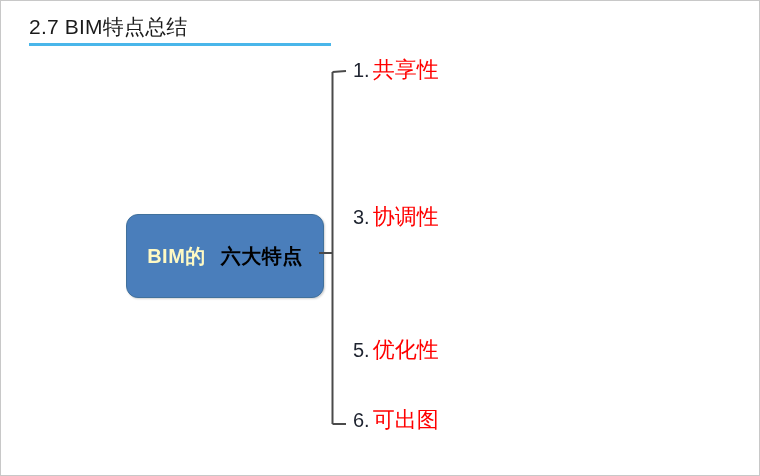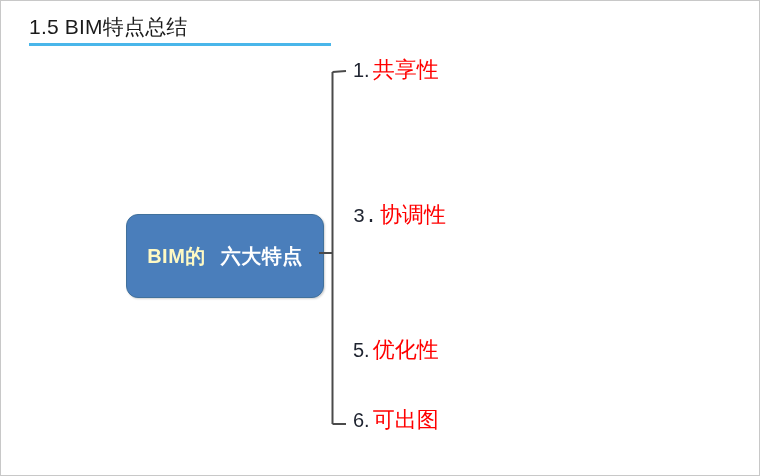--- a/index.html
+++ b/index.html
@@ -63,21 +63,21 @@
     justify-content: center;
     box-shadow: 1px 1px 2px rgba(0,0,0,0.18);
   }
   #center-box-label {
     font-size: 20px;
     font-weight: bold;
     white-space: nowrap;
     letter-spacing: 0.5px;
   }
   .lbl-black { color: #fef9c3; }
-  .lbl-red   { color: #ffffff; padding-left: 15px; }
+  .lbl-red   { color: #000000; padding-left: 15px; }
 
   
   #bracket {
     position: absolute;
     left: 300px;
     top: 60px;
     width: 60px;
     height: 380px;
   }
 
@@ -98,21 +98,21 @@
     font-size: 22px;
     margin-left: 3px;
   }
 </style>
 </head>
 <body>
 
 <div id="slide">
 
   <div id="title-block">
-    <div id="title-text">1.5 BIM特点总结</div>
+    <div id="title-text">2.7 BIM特点总结</div>
     <div id="title-underline"></div>
   </div>
 
   <div id="center-box">
     <div id="center-box-label">
       <span class="lbl-black">BIM的</span><span class="lbl-red">六大特点</span>
     </div>
   </div>
 
   <svg id="bracket" viewBox="0 0 60 380">
@@ -124,21 +124,21 @@
     <path d="M31.5 363 L45 363" stroke="#4a4a4a" stroke-width="2" fill="none"></path>
 
     <path d="M31.5 192 L18 192" stroke="#4a4a4a" stroke-width="2" fill="none"></path>
   </svg>
 
   <div class="item" style="top:58px;">
     <span class="item-num">1.</span><span class="item-text">共享性</span>
   </div>
 
 
-  <div class="item" style="top:205px;font-family:Liberation Mono, monospace;">
+  <div class="item" style="top:205px;">
     <span class="item-num">3.</span><span class="item-text">协调性</span>
   </div>
 
 
   <div class="item" style="top:338px;text-align:right;">
     <span class="item-num">5.</span><span class="item-text">优化性</span>
   </div>
 
   <div class="item" style="top:408px;">
     <span class="item-num">6.</span><span class="item-text">可出图</span>

